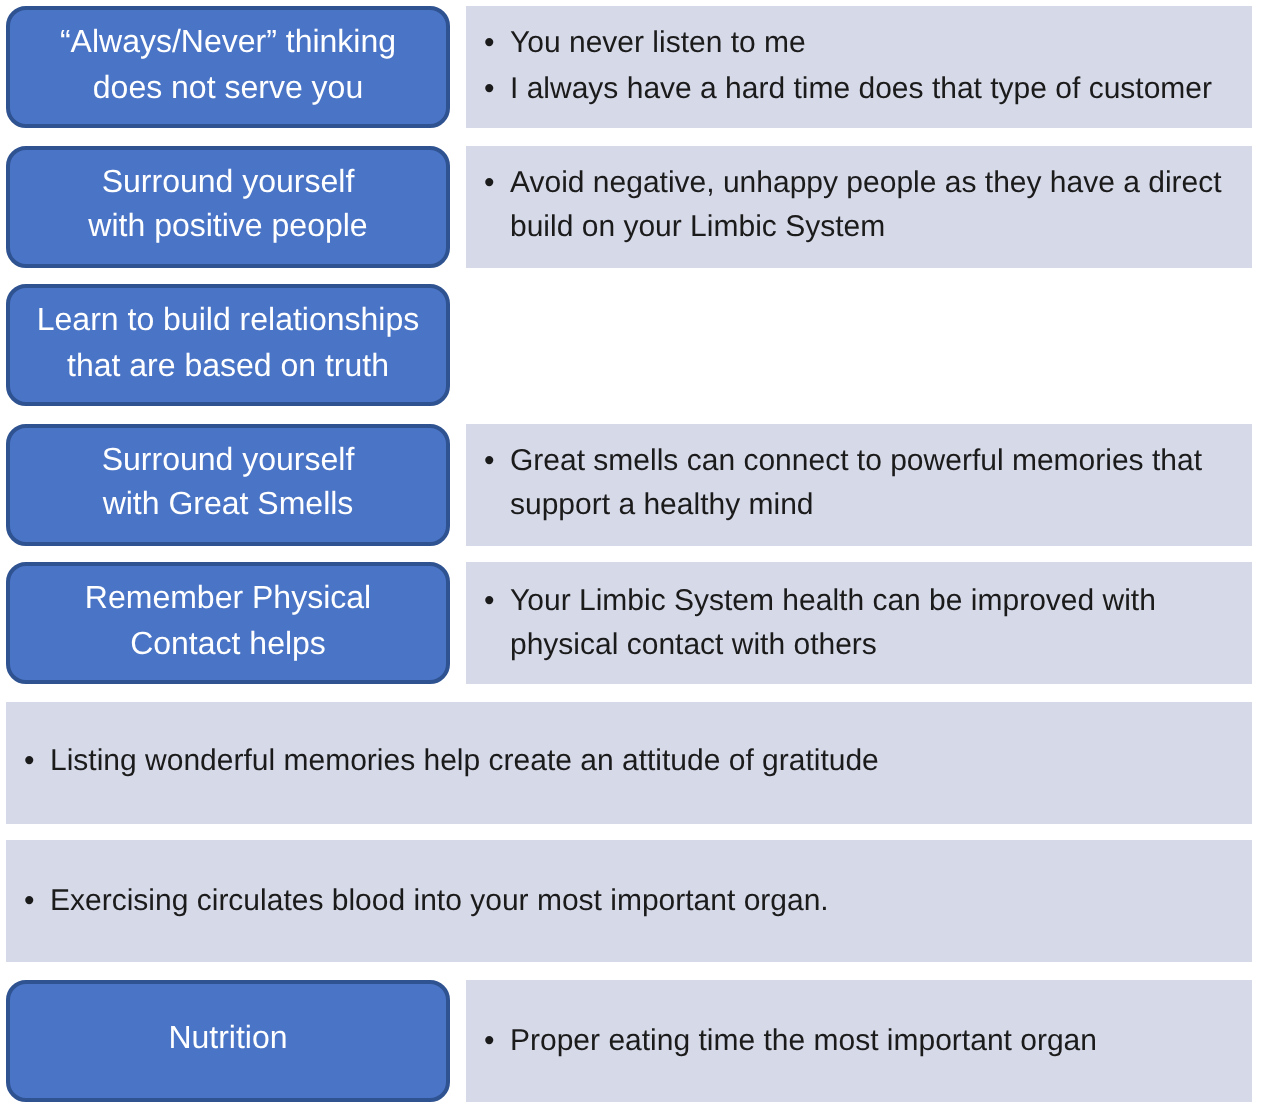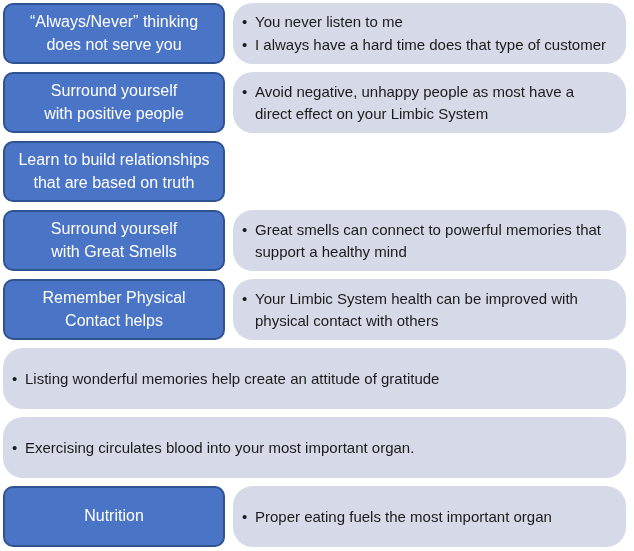--- a/index.html
+++ b/index.html
@@ -3,21 +3,21 @@
 <meta charset="utf-8">
 <style>
   :root {
     --left_box_fill: #4A74C6;
     --left_box_border: #2F5291;
     --right_box_fill: #D6D9E8;
     --heading_text: #FFFFFF;
     --body_text: #1B1B1B;
     --background: #FFFFFF;
   }
-  * { box-sizing: border-box; }
+  * { box-sizing: border-box; justify-content: space-between; }
   html, body { margin: 0; padding: 0; }
   body {
     width: 634px; height: 551px;
     background: var(--background);
     font-family: "Liberation Sans", sans-serif;
     overflow: hidden;
   }
   .canvas {
     width: 634px; height: 551px;
     padding: 3px 8px 0 3px;
@@ -45,21 +45,21 @@
   .heading-text {
     color: var(--heading_text);
     font-size: 16px;
     line-height: 1.4;
     text-align: center;
     text-wrap: balance;
   }
   .bullet-box {
     flex: 1 1 auto;
     background: var(--right_box_fill);
-    border-radius: 20px;
+    border-radius: 0;
     display: flex;
     align-items: center;
     padding: 3px 14px 3px 9px;
   }
   .bullets {
     list-style: none;
     margin: 0;
     padding: 0;
     width: 100%;
   }
@@ -94,21 +94,21 @@
         </ul>
     </div>
   </div>
 
   <div class="row">
     <div class="heading-box">
       <div class="heading-text">Surround yourself with positive people</div>
     </div>
     <div class="bullet-box">
       <ul class="bullets">
-          <li data-bullet="•">Avoid negative, unhappy people as most have a direct effect on your Limbic System</li>
+          <li data-bullet="•">Avoid negative, unhappy people as they have a direct build on your Limbic System</li>
         </ul>
     </div>
   </div>
 
   <div class="row">
     <div class="heading-box">
       <div class="heading-text">Learn to build relationships that are based on truth</div>
     </div>
   </div>
 
@@ -149,17 +149,17 @@
         </ul>
     </div>
   </div>
 
   <div class="row">
     <div class="heading-box">
       <div class="heading-text">Nutrition</div>
     </div>
     <div class="bullet-box">
       <ul class="bullets">
-          <li data-bullet="•">Proper eating fuels the most important organ</li>
+          <li data-bullet="•">Proper eating time the most important organ</li>
         </ul>
     </div>
   </div>
 </div>
 
 </body></html>

